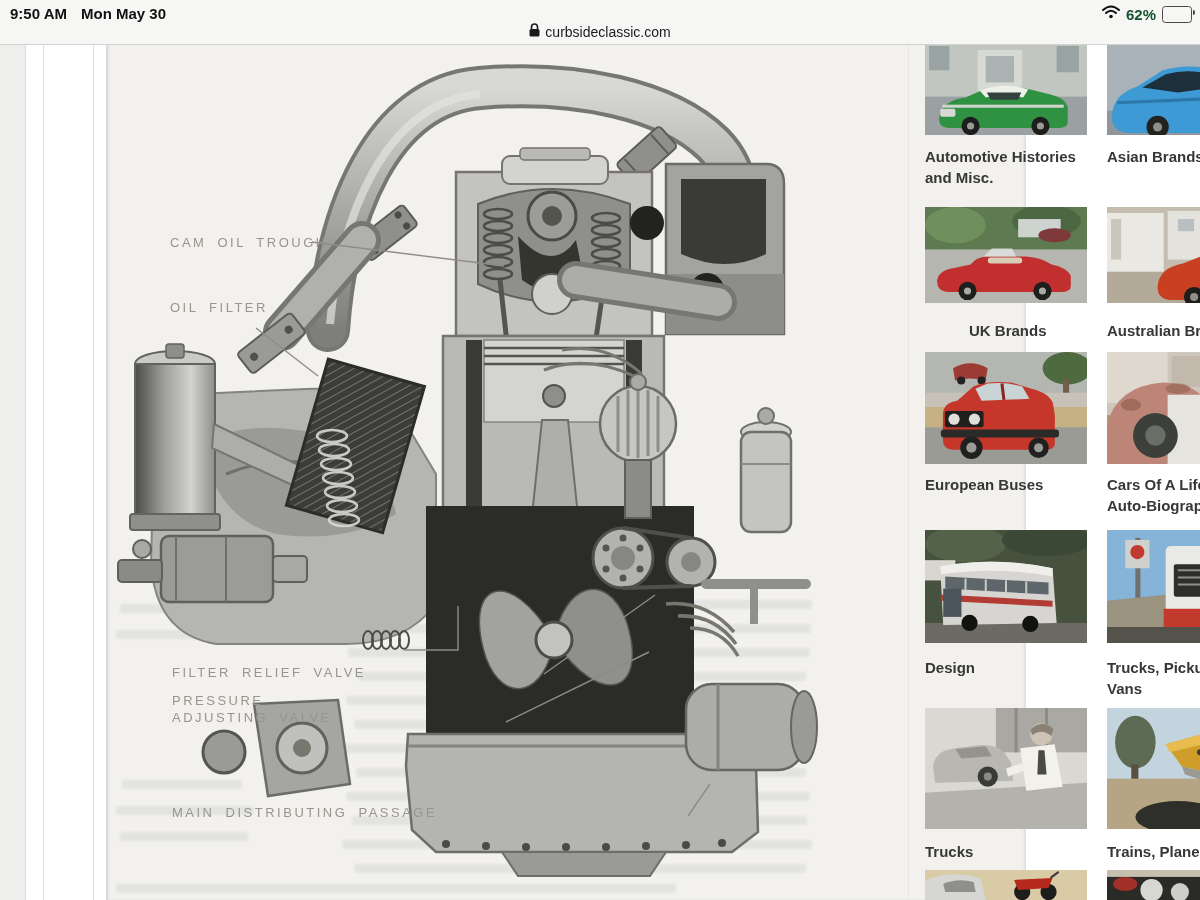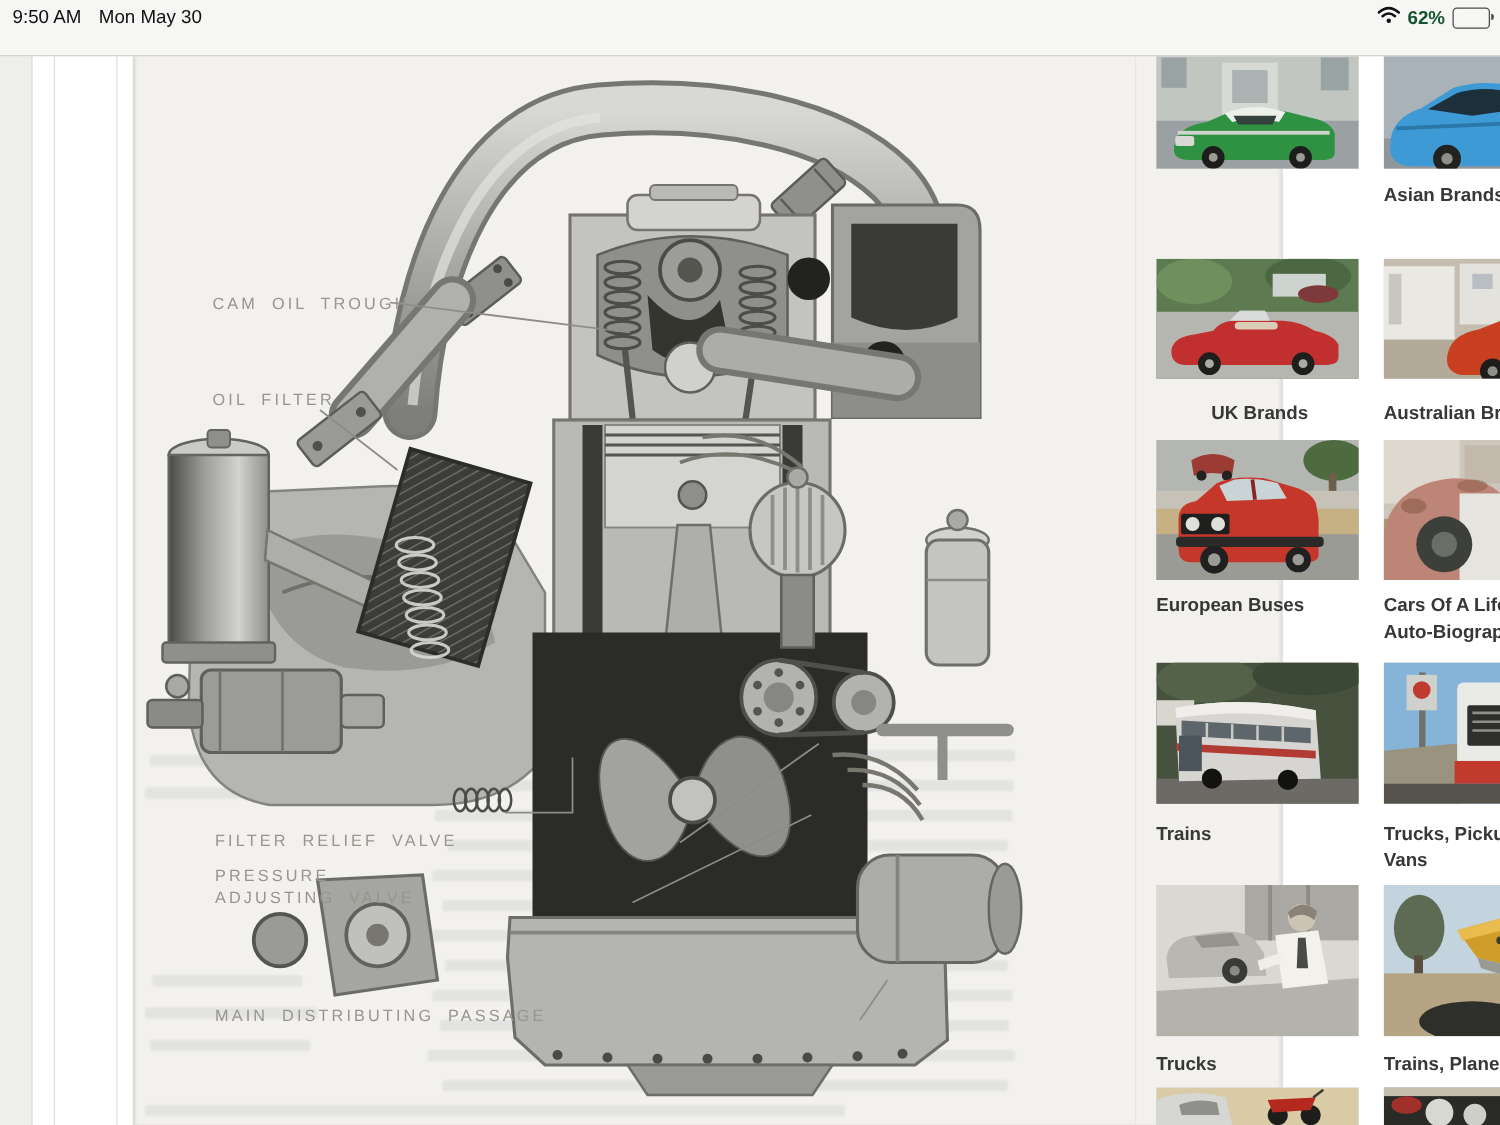--- a/index.html
+++ b/index.html
@@ -2,21 +2,21 @@
 <html><head>
 <meta charset="utf-8">
 <style>
   html,body{margin:0;padding:0;}
   body{width:1200px;height:900px;overflow:hidden;position:relative;background:#ffffff;
        font-family:"Liberation Sans",sans-serif;-webkit-font-smoothing:antialiased;}
 
   
   .topbar{position:absolute;left:0;top:0;width:1200px;height:44px;background:#f6f6f4;
           border-bottom:1px solid #d2d2d0;z-index:50;}
-  .status-left{position:absolute;left:10px;top:5px;font-size:15px;font-weight:400;color:#111;}
+  .status-left{position:absolute;left:10px;top:5px;font-size:15px;font-weight:700;color:#111;}
   .status-left span{margin-right:14px;}
   .status-right{position:absolute;right:8px;top:5px;display:flex;align-items:center;gap:6px;}
   .battery-pct{font-size:15px;font-weight:600;color:#14532d;}
   .battery-shell{width:26px;height:13px;border:1px solid #4a4a4a;border-radius:3.5px;position:relative;padding:1px;}
   .battery-fill{height:100%;width:62%;background:#111;border-radius:1.5px;}
   .battery-nub{position:absolute;right:-4px;top:3.5px;width:2.5px;height:5px;background:#4a4a4a;border-radius:0 2px 2px 0;}
   .urlrow{position:absolute;left:0;top:20px;width:1200px;height:24px;display:flex;align-items:center;justify-content:center;gap:5px;}
   .urltext{font-size:14px;color:#1b1b1d;}
 
   
@@ -53,20 +53,29 @@
       <svg width="18" height="14" viewBox="0 0 18 14">
         <path d="M1 5 Q9 -2 17 5" fill="none" stroke="#111" stroke-width="2" stroke-linecap="round"></path>
         <path d="M4 8 Q9 3.5 14 8" fill="none" stroke="#111" stroke-width="2" stroke-linecap="round"></path>
         <circle cx="9" cy="11.5" r="1.8" fill="#111"></circle>
       </svg>
     </span>
     <span class="battery-pct">62%</span>
     <span class="battery-shell">
       <span class="battery-fill"></span><span class="battery-nub"></span>
     </span>
+  </div>
+  <div class="urlrow">
+    <span>
+      <svg width="11" height="14" viewBox="0 0 11 14">
+        <rect x="0.5" y="6" width="10" height="7.5" rx="1.5" fill="#1b1b1d"></rect>
+        <path d="M2.5 6 V4 a3 3 0 0 1 6 0 V6" fill="none" stroke="#1b1b1d" stroke-width="1.6"></path>
+      </svg>
+    </span>
+    <span class="urltext">curbsideclassic.com</span>
   </div>
 </header>
 
 <div class="content">
 
   <div class="leftstrip"></div>
   <div class="hairline-v" style="left:43px"></div>
   <div class="hairline-v" style="left:93px"></div>
 
   <div class="paper">
@@ -292,21 +301,21 @@
         <path d="M206 198 L398 222"></path>
         <path d="M150 284 L212 332"></path>
         <path d="M298 606 L352 606 L352 562"></path>
         <path d="M438 630 L549 551"></path>
         <path d="M400 678 L543 608"></path>
         <path d="M582 772 L604 740"></path>
       </g>
     </svg>
 
     <div class="flabel" style="left:64px;top:190px">CAM OIL TROUGH</div>
-    <div class="flabel" style="left:64px;top:267px">OIL FILTER</div>
+    <div class="flabel" style="left:64px;top:255px">OIL FILTER</div>
     <div class="flabel" style="left:66px;top:620px">FILTER RELIEF VALVE</div>
     <div class="flabel" style="left:66px;top:648px">PRESSURE
 ADJUSTING VALVE</div>
     <div class="flabel" style="left:66px;top:760px">MAIN DISTRIBUTING PASSAGE</div>
   </div>
 
   <div class="sidebar-sep"></div>
 
   <div class="sidebar">
 
@@ -322,20 +331,21 @@
         <path d="M54 46 Q78 37 102 45 L97 53 Q77 48 60 53 Z" fill="#eef0ea"></path>
         <path d="M61 48 L95 48 L92 55 L65 55 Z" fill="#33423c"></path>
         <rect x="17" y="60" width="120" height="3" fill="#cfd4cc"></rect>
         <rect x="15" y="64" width="15" height="8" rx="2" fill="#d8d8d4"></rect>
         <circle cx="45" cy="81" r="9" fill="#1d1d1b"></circle>
           <circle cx="45" cy="81" r="3.5" fill="#9a9a96"></circle>
         <circle cx="114" cy="81" r="9" fill="#1d1d1b"></circle>
           <circle cx="114" cy="81" r="3.5" fill="#9a9a96"></circle>
       </svg>
     </div>
+    <div class="cat" style="left:925px;top:102px">Automotive Histories and Misc.</div>
 
     <div class="thumb" style="left:1107px;top:0;width:162px;height:91px">
       <svg width="162" height="91" viewBox="0 0 160 90" preserveAspectRatio="xMidYMid slice">
         <rect width="160" height="90" fill="#a8b2b8"></rect>
         <rect x="0" y="66" width="160" height="24" fill="#8f979c"></rect>
         <path d="M5 72 Q5 50 30 42 L55 26 Q82 18 112 27 L150 42 L160 52 L160 88 L20 88 Q5 86 5 74 Z" fill="#3d9ad4"></path>
         <path d="M35 43 L58 30 Q80 24 102 30 L113 42 L70 48 Z" fill="#1c2f3a"></path>
         <circle cx="50" cy="82" r="11" fill="#222220"></circle>
           <circle cx="50" cy="82" r="4.5" fill="#8e8e8a"></circle>
         <line x1="10" y1="58" x2="150" y2="52" stroke="#2a77a8" stroke-width="3"></line>
@@ -435,21 +445,21 @@
         <line x1="40" y1="48" x2="40" y2="60" stroke="#c9c9c4" stroke-width="2"></line>
         <line x1="60" y1="49" x2="60" y2="61" stroke="#c9c9c4" stroke-width="2"></line>
         <line x1="80" y1="50" x2="80" y2="62" stroke="#c9c9c4" stroke-width="2"></line>
         <line x1="100" y1="51" x2="100" y2="63" stroke="#c9c9c4" stroke-width="2"></line>
         <path d="M16 64 L126 70 L126 76 L16 70 Z" fill="#b23c34"></path>
         <rect x="18" y="58" width="18" height="28" fill="#4a545a"></rect>
         <circle cx="44" cy="92" r="8" fill="#121210"></circle>
           <circle cx="104" cy="93" r="8" fill="#121210"></circle>
       </svg>
     </div>
-    <div class="cat" style="left:925px;top:613px">Trains</div>
+    <div class="cat" style="left:925px;top:613px">Design</div>
 
     <div class="thumb" style="left:1107px;top:486px;width:162px;height:113px">
       <svg width="162" height="113" viewBox="0 0 160 112" preserveAspectRatio="xMidYMid slice">
         <rect width="160" height="112" fill="#85b4d8"></rect>
         <rect x="28" y="8" width="5" height="70" fill="#70706c"></rect>
         <rect x="18" y="10" width="24" height="28" fill="#d0d0cc"></rect>
           <circle cx="30" cy="22" r="7" fill="#c03a30"></circle>
         <path d="M0 70 L60 64 L60 112 L0 112 Z" fill="#9a937f"></path>
         <rect x="58" y="16" width="102" height="66" rx="5" fill="#e9e9e5"></rect>
         <rect x="66" y="34" width="42" height="32" rx="2" fill="#2e2e2c"></rect>

